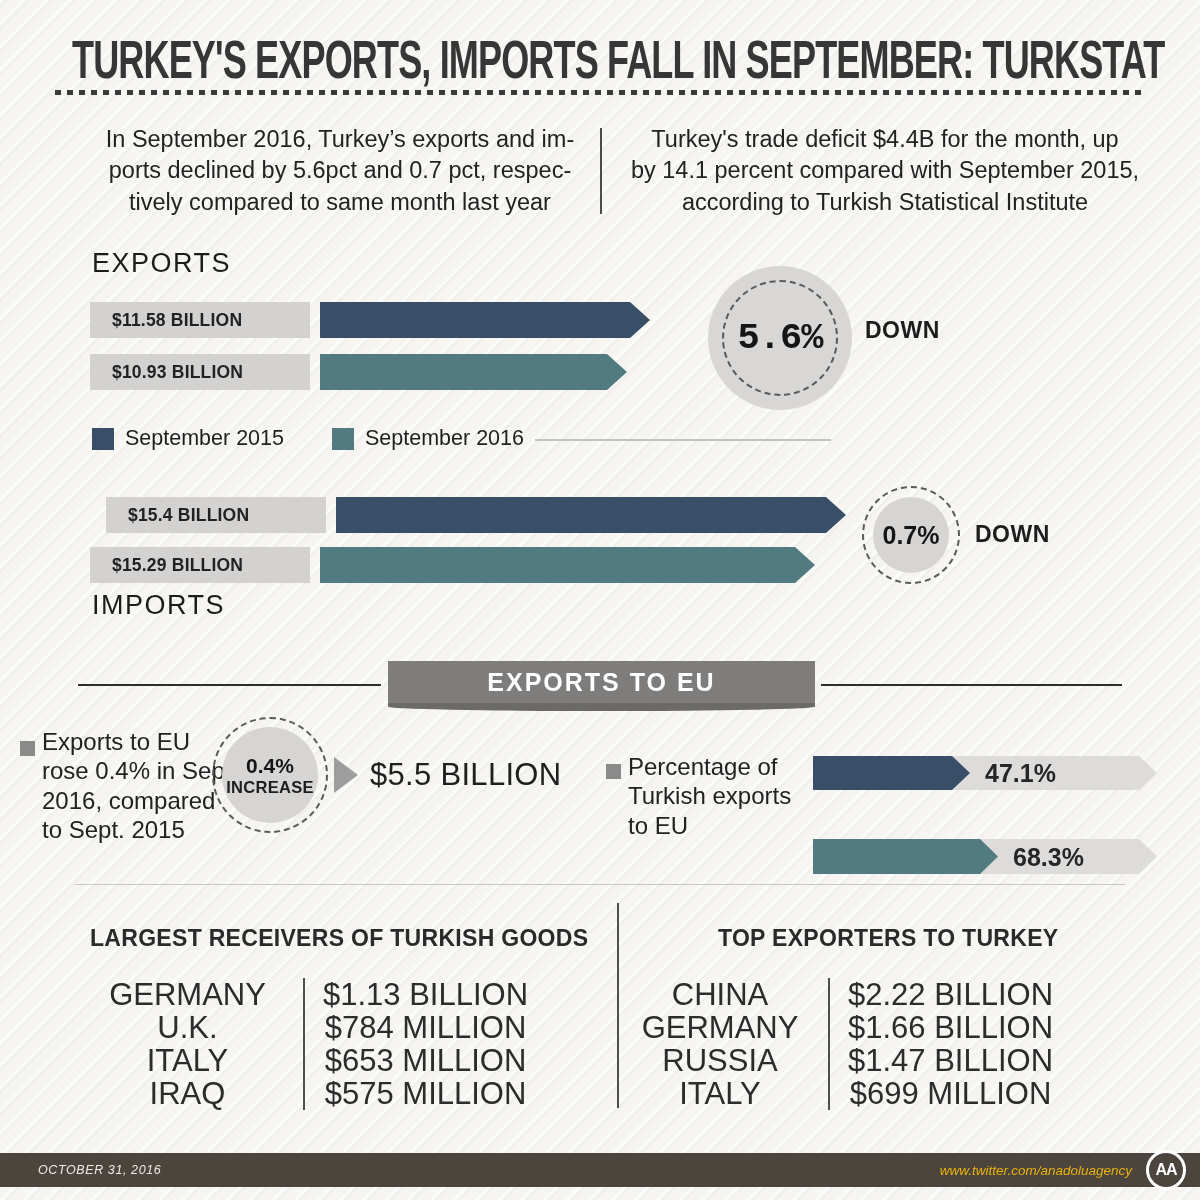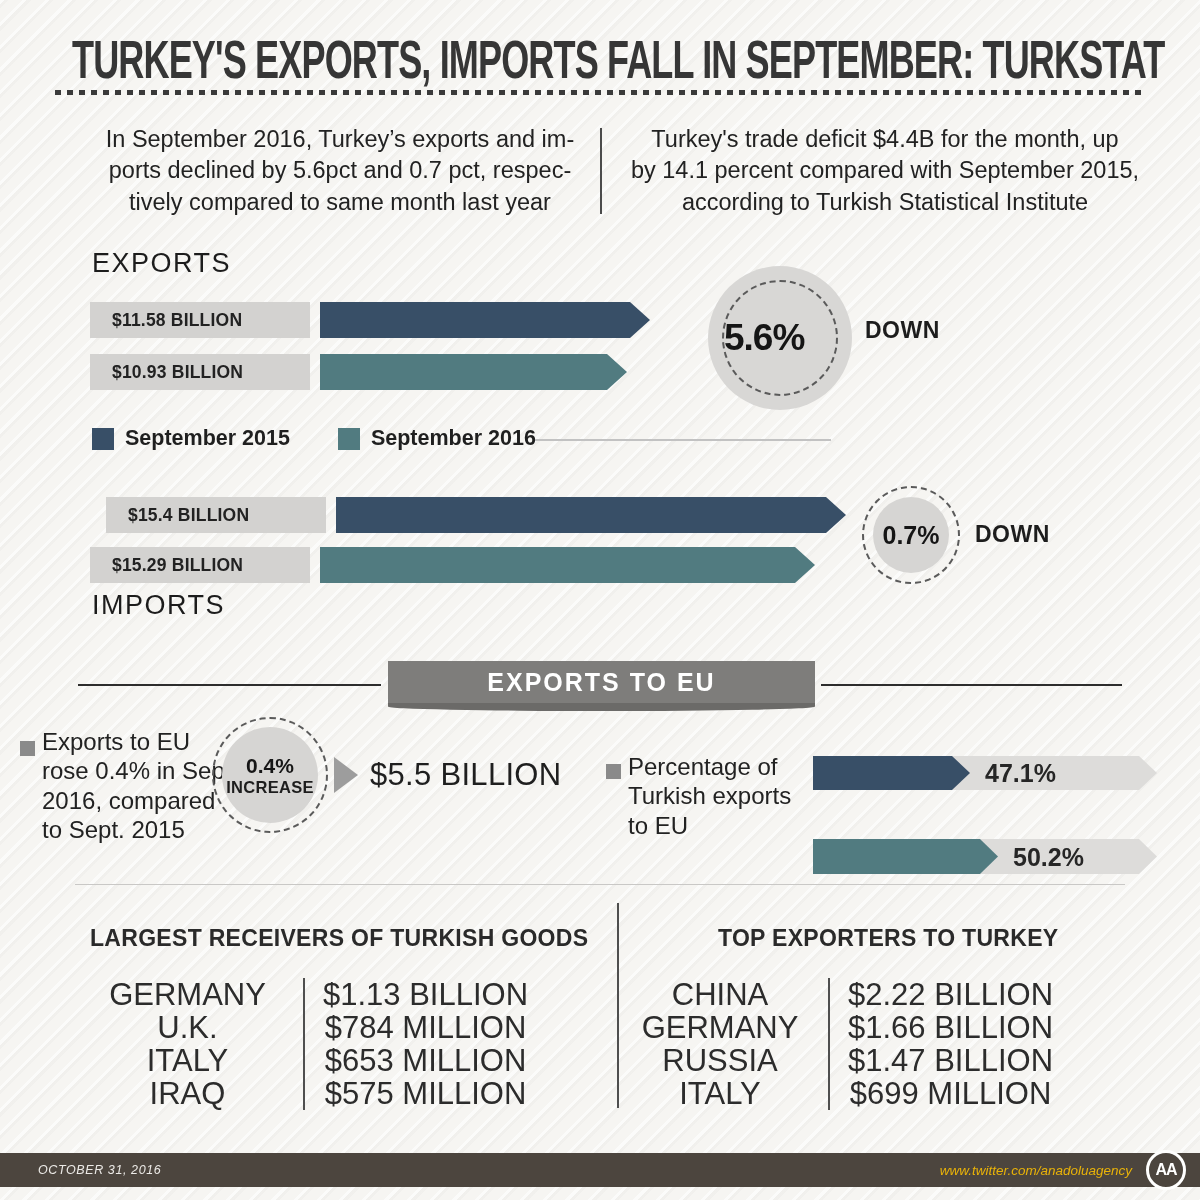--- a/index.html
+++ b/index.html
@@ -21,21 +21,21 @@
   
   .bar-row{display:flex;align-items:center;height:48px;}
   .label-box{width:220px;height:36px;background:#d3d2d0;display:flex;align-items:center;
     padding-left:22px;box-sizing:border-box;font-size:17.5px;font-weight:700;color:#222;letter-spacing:0.2px;}
   .hbar{height:36px;margin-left:10px;clip-path:polygon(0 0,calc(100% - 20px) 0,100% 50%,calc(100% - 20px) 100%,0 100%);}
   .c2015{background:#384f67;}
   .c2016{background:#517b80;}
   
   .circle-big{width:144px;height:144px;border-radius:50%;background:#d8d7d5;display:flex;align-items:center;justify-content:center;}
   .circle-big .dash-in{width:112px;height:112px;border:2px dashed #5a5a5a;border-radius:50%;
-    display:flex;align-items:center;}
+    display:flex;align-items:center;justify-content:center;font-family:Liberation Mono, monospace;}
   .pct-big{font-size:37px;font-weight:800;color:#151515;letter-spacing:-1px;}
   .dash-ring{border:2px dashed #5a5a5a;border-radius:50%;display:flex;align-items:center;justify-content:center;box-sizing:border-box;}
   .gray-disc{border-radius:50%;background:#d6d5d3;display:flex;flex-direction:column;align-items:center;justify-content:center;}
   .down-label{font-size:23px;font-weight:800;color:#1d1d1d;letter-spacing:0.5px;}
   
   .legend{display:flex;align-items:center;gap:48px;}
   .legend-item{display:flex;align-items:center;gap:11px;font-size:21.5px;color:#1f1f1f;}
   .sw{width:22px;height:22px;}
   .legend-line{left:535px;top:439px;width:296px;height:2px;background:#c2c2c2;}
   
@@ -98,21 +98,21 @@
     <div class="hbar c2016" style="width:307px;"></div>
   </div>
 
   <div class="abs circle-big" style="left:708px;top:266px;">
     <div class="dash-in">
       <span class="pct-big">5.6%</span>
     </div>
   </div>
   <div class="abs down-label" style="left:865px;top:317px;">DOWN</div>
 
-  <div class="abs legend" style="left:92px;top:426px;font-weight:bold;">
+  <div class="abs legend" style="left:92px;top:426px;">
     <div class="legend-item">
       <span class="sw c2015"></span>
       <span>September 2015</span>
     </div>
     <div class="legend-item">
       <span class="sw c2016"></span>
       <span>September 2016</span>
     </div>
   </div>
   <div class="abs legend-line"></div>
@@ -163,21 +163,21 @@
     <div>Turkish exports</div>
     <div>to EU</div>
   </div>
 
   <div class="abs track" style="left:813px;top:756px;width:344px;">
     <div class="fill c2015" style="width:157px;"></div>
     <span class="share-pct" style="left:172px;">47.1%</span>
   </div>
   <div class="abs track" style="left:813px;top:805px;width:344px;height:35px;">
     <div class="fill c2016" style="width:185px;"></div>
-    <span class="share-pct" style="left:200px;">50.2%</span>
+    <span class="share-pct" style="left:200px;">68.3%</span>
   </div>
 
   <div class="abs rule" style="left:75px;top:884px;width:1050px;height:1px;"></div>
   <div class="abs" style="left:617px;top:903px;width:2px;height:205px;background:#4f4f4f;"></div>
 
   <div class="abs tbl-head" style="left:90px;top:925px;">LARGEST RECEIVERS OF TURKISH GOODS</div>
   <div class="abs mini-table" style="left:90px;top:978px;">
     <div class="col countries" style="width:195px;">
       <div>GERMANY</div>
       <div>U.K.</div>

